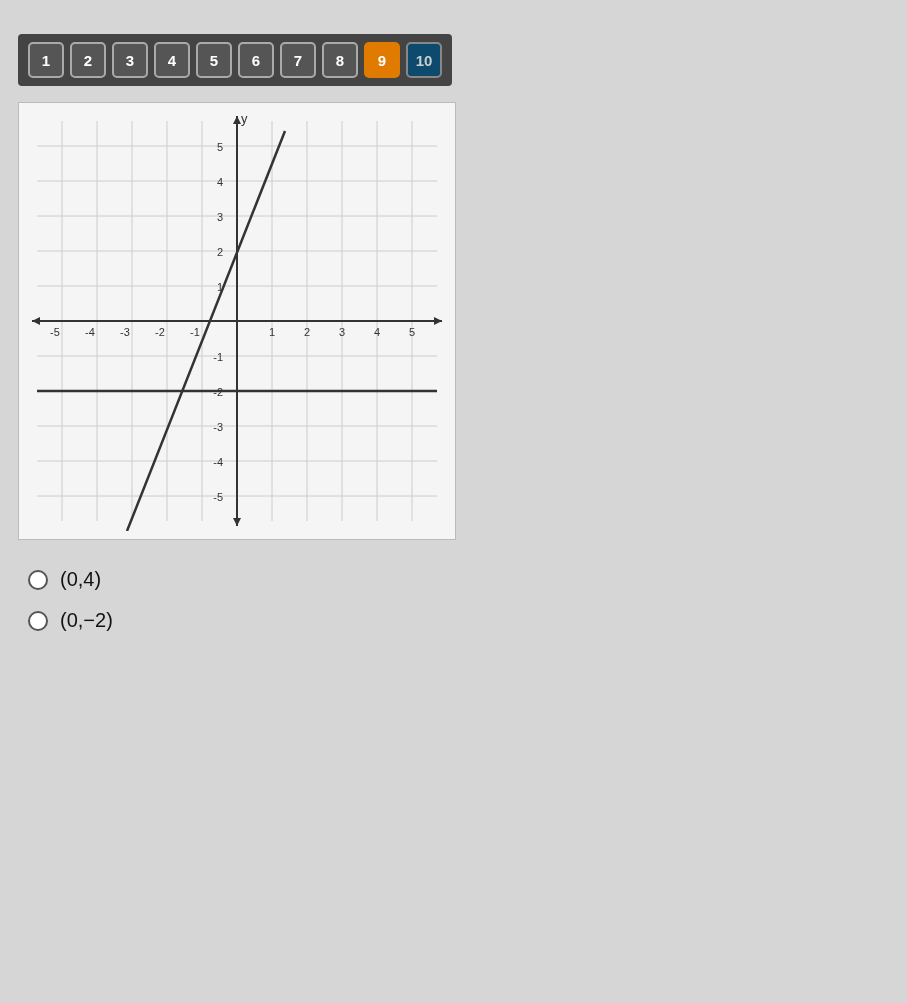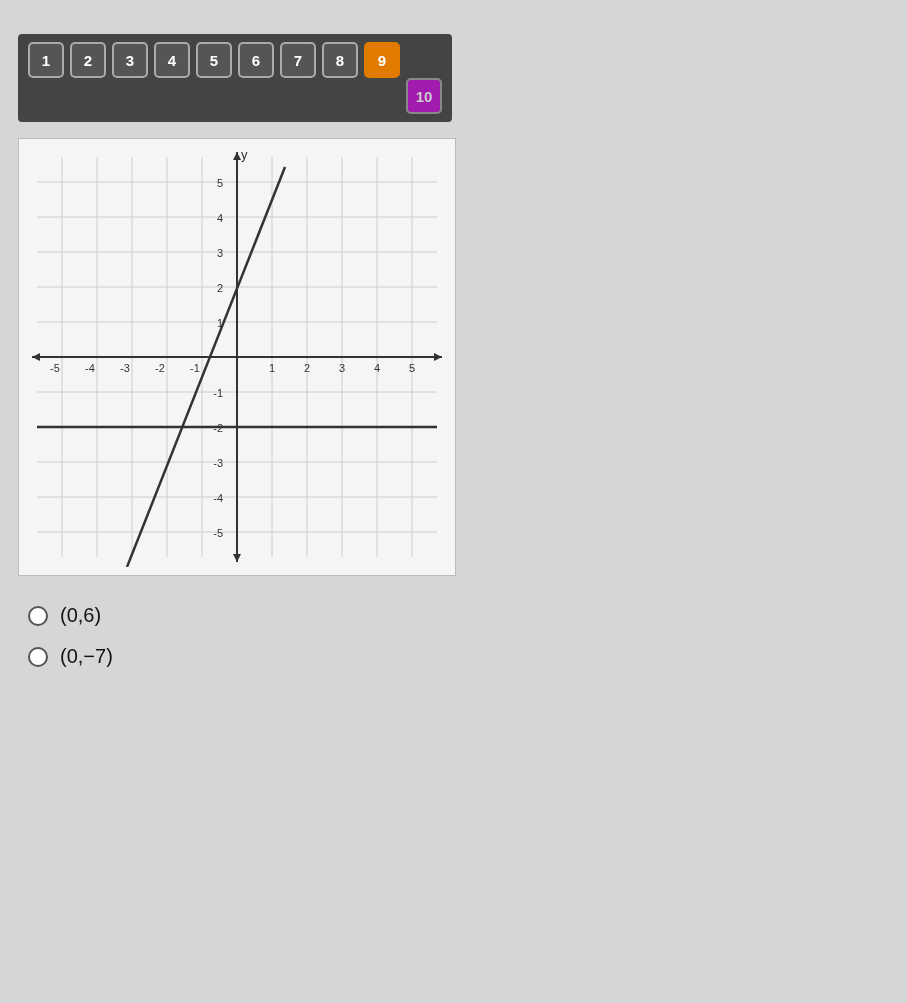--- a/index.html
+++ b/index.html
@@ -53,24 +53,23 @@
       align-items: center;
       justify-content: center;
       cursor: pointer;
     }
     .nav-btn.active {
       background: #e07b00;
       border-color: #e07b00;
       color: #fff;
     }
     .nav-btn.dimmed {
-      background: #a21caf;
+      background: #0c4a6e;
       border-color: #888;
       color: #ccc;
-      margin-top: 36px;
     }
     .graph-container {
       background: #f5f5f5;
       border: 1px solid #bbb;
       display: inline-block;
       margin-bottom: 24px;
       padding: 8px;
     }
     .answer-options {
       display: flex;
@@ -208,22 +207,22 @@
 
     <line x1="10" y1="280" x2="410" y2="280" stroke="#333" stroke-width="2.5"></line>
 
   </svg>
 </div>
 
 
 <div class="answer-options" id="answer-options">
     <div class="option-row">
       <div class="radio-circle"></div>
-      <span class="option-label">(0,6)</span>
+      <span class="option-label">(0,4)</span>
     </div>
     <div class="option-row">
       <div class="radio-circle"></div>
-      <span class="option-label">(0,−7)</span>
+      <span class="option-label">(0,−2)</span>
     </div>
   </div>
 
 
 
 
 </body></html>

